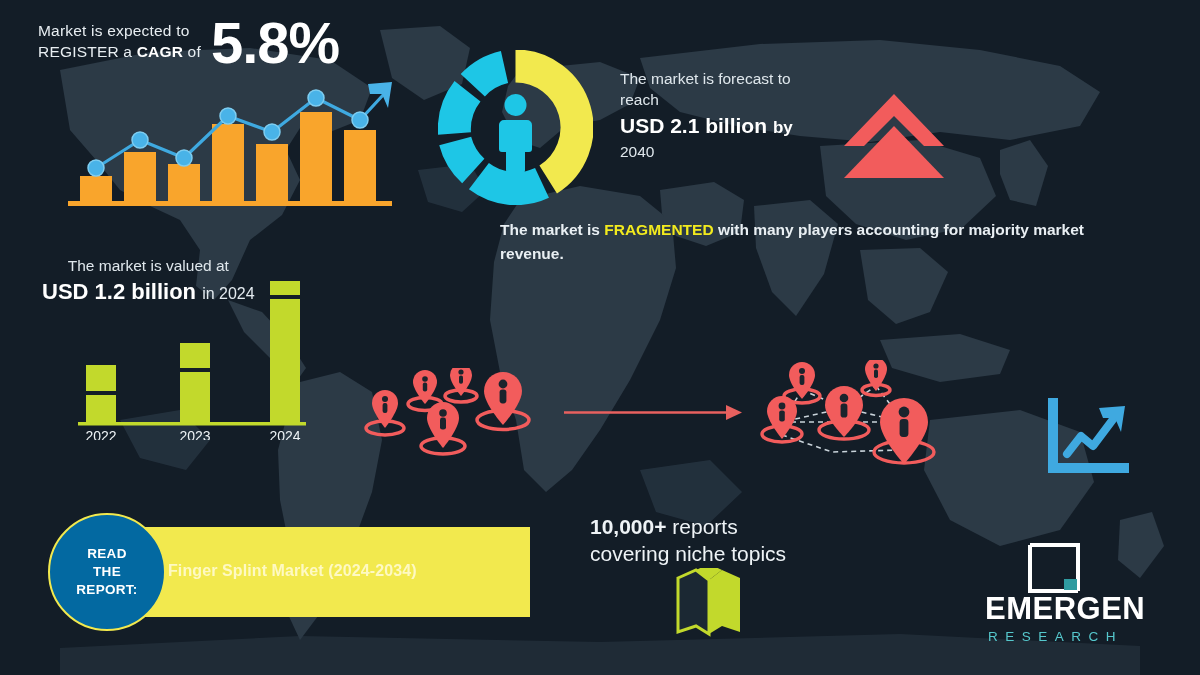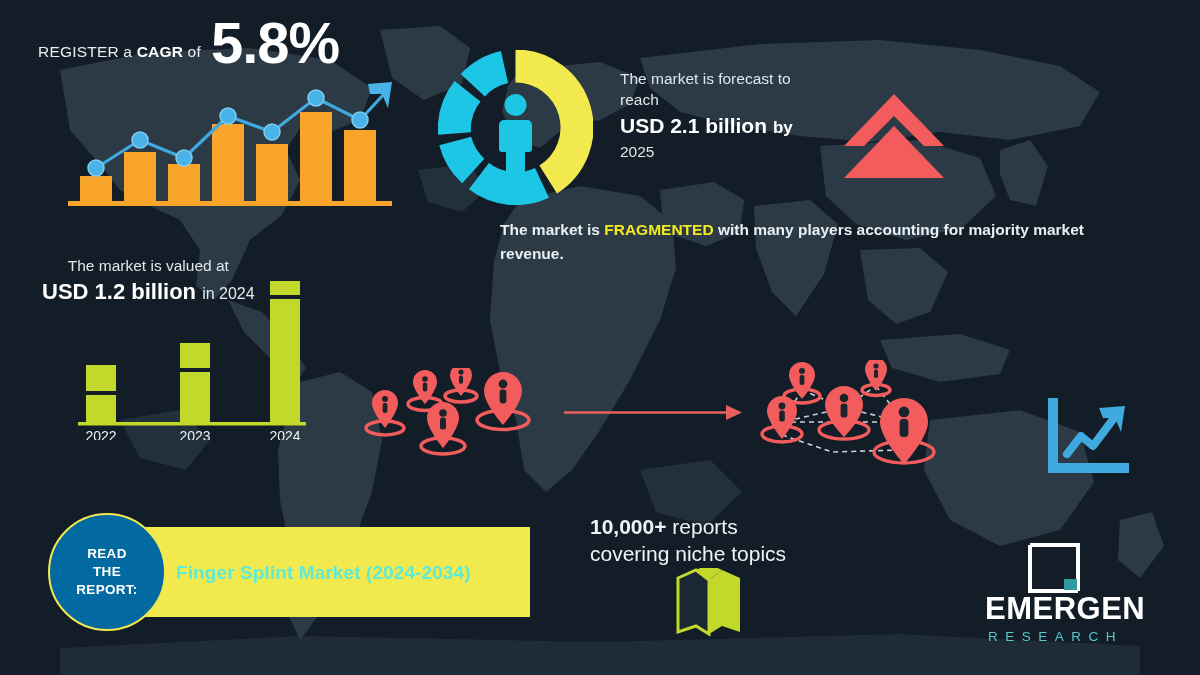--- a/index.html
+++ b/index.html
@@ -103,23 +103,23 @@
   }
   #report-circle-label {
     color: #ffffff;
     font-size: 13.5px;
     font-weight: bold;
     line-height: 18px;
     text-align: center;
     letter-spacing: 0.3px;
   }
   #report-title {
-    left: 176px; top: 562px;
-    color: #5eead4;
-    font-size: 19px;
+    left: 168px; top: 562px;
+    color: #fef9c3;
+    font-size: 16px;
     font-weight: bold;
     letter-spacing: 0.1px;
   }
 
   
   #reports-block { left: 590px; top: 513px; }
   .rep-line {
     color: #eef3f6;
     font-size: 21px;
     line-height: 27px;
@@ -195,20 +195,21 @@
     </g>
     <g fill="#263441" opacity="0.85">
       <path d="M418,170 L470,164 L486,190 L462,212 L428,202 Z"></path>
       <path d="M120,420 L180,410 L210,440 L186,470 L140,458 Z"></path>
       <path d="M640,470 L710,460 L742,492 L706,526 L656,512 Z"></path>
     </g>
   </svg>
 
   <div class="abs" id="cagr-block">
     <div class="cagr-lines">
+      <div>Market is expected to</div>
       <div><span>REGISTER a </span><b>CAGR</b><span> of</span></div>
     </div><span class="cagr-value">5.8%</span>
   </div>
 
   <svg class="abs" style="left:66px; top:78px;" width="330" height="130" viewBox="0 0 330 130">
     <g fill="#f9a52c">
       <rect x="14" y="98" width="32" height="26"></rect>
       <rect x="58" y="74" width="32" height="50"></rect>
       <rect x="102" y="86" width="32" height="38"></rect>
       <rect x="146" y="46" width="32" height="78"></rect>
@@ -245,21 +246,21 @@
       <path d="M66,70 h23 a5,5 0 0 1 5,5 v24 a3,3 0 0 1 -3,3 h-4 v18 a3,3 0 0 1 -3,3
                h-13 a3,3 0 0 1 -3,-3 v-18 h-4 a3,3 0 0 1 -3,-3 v-24 a5,5 0 0 1 5,-5 Z"></path>
     </g>
   </svg>
 
   <div class="abs" id="forecast-block">
     <div class="fc-small">The market is forecast to</div>
     <div class="fc-small">reach</div>
     <div class="fc-big"><span>USD 2.1 billion</span>
       <span class="lite">by</span></div>
-    <div class="fc-year">2025</div>
+    <div class="fc-year">2040</div>
   </div>
 
   <svg class="abs" style="left:838px; top:88px;" width="112" height="92" viewBox="0 0 112 92">
     <path d="M56,6 L106,58 L86,58 L56,28 L26,58 L6,58 Z" fill="#f25c5c"></path>
     <path d="M56,38 L106,90 L6,90 Z" fill="#f25c5c"></path>
   </svg>
 
   <div class="abs" id="fragmented-block"><span>The market is </span><span class="hl">FRAGMENTED</span><span> with many players accounting for majority market revenue.</span></div>
 
   <div class="abs" id="valued-block">

